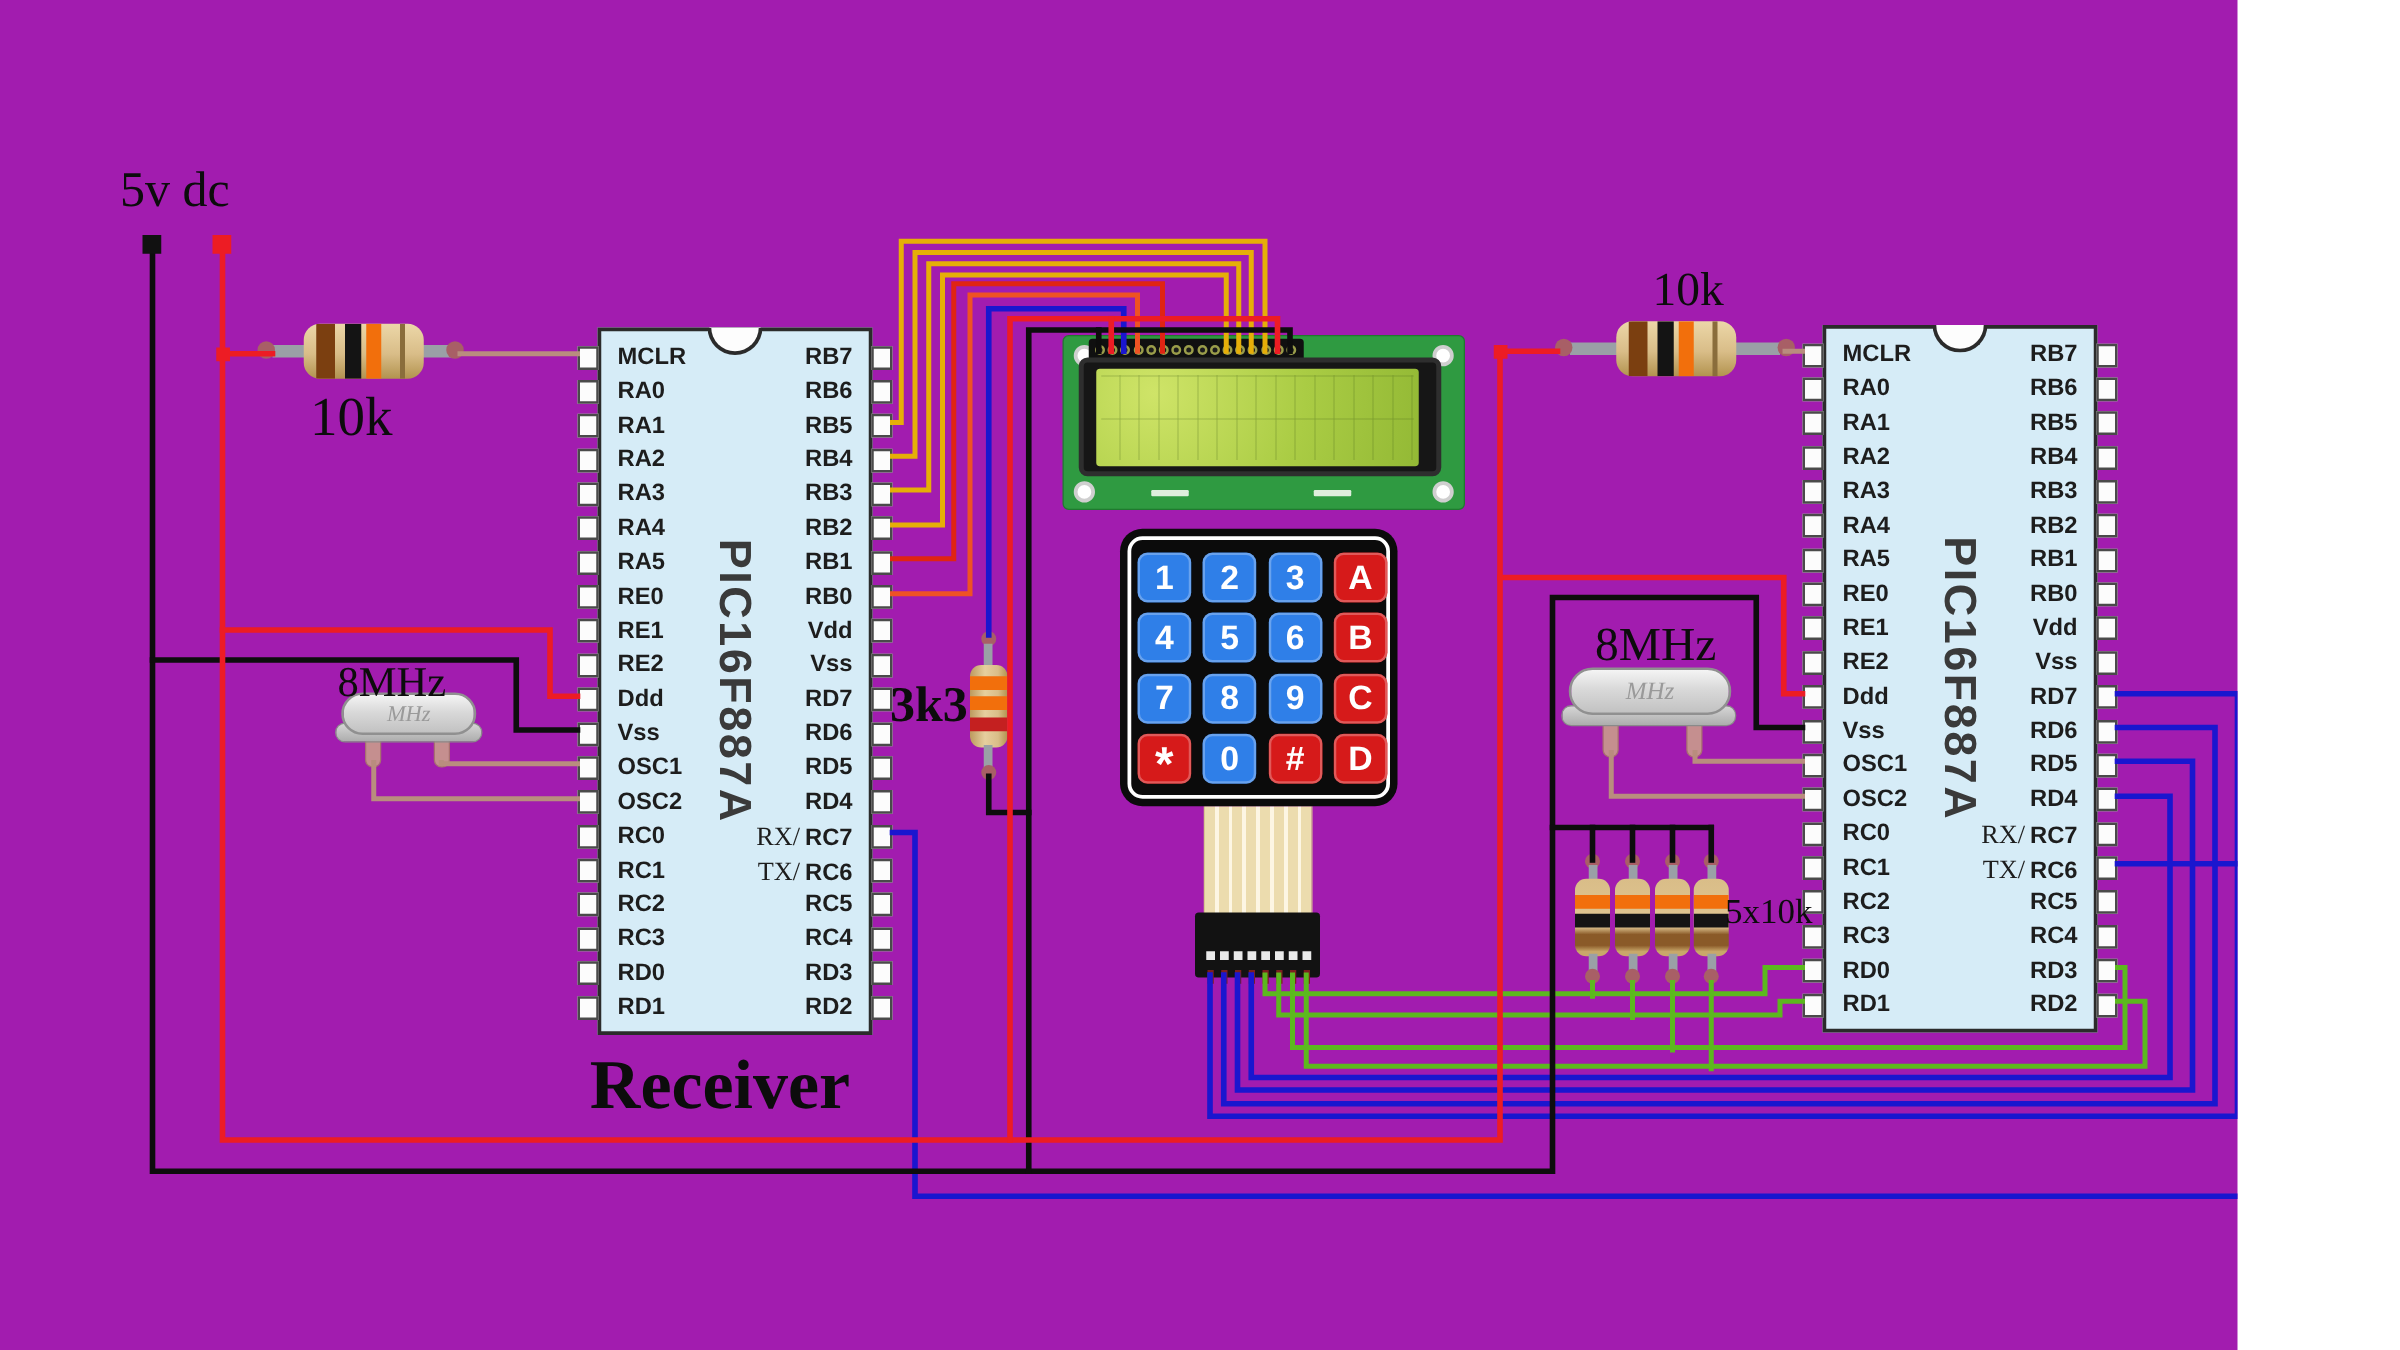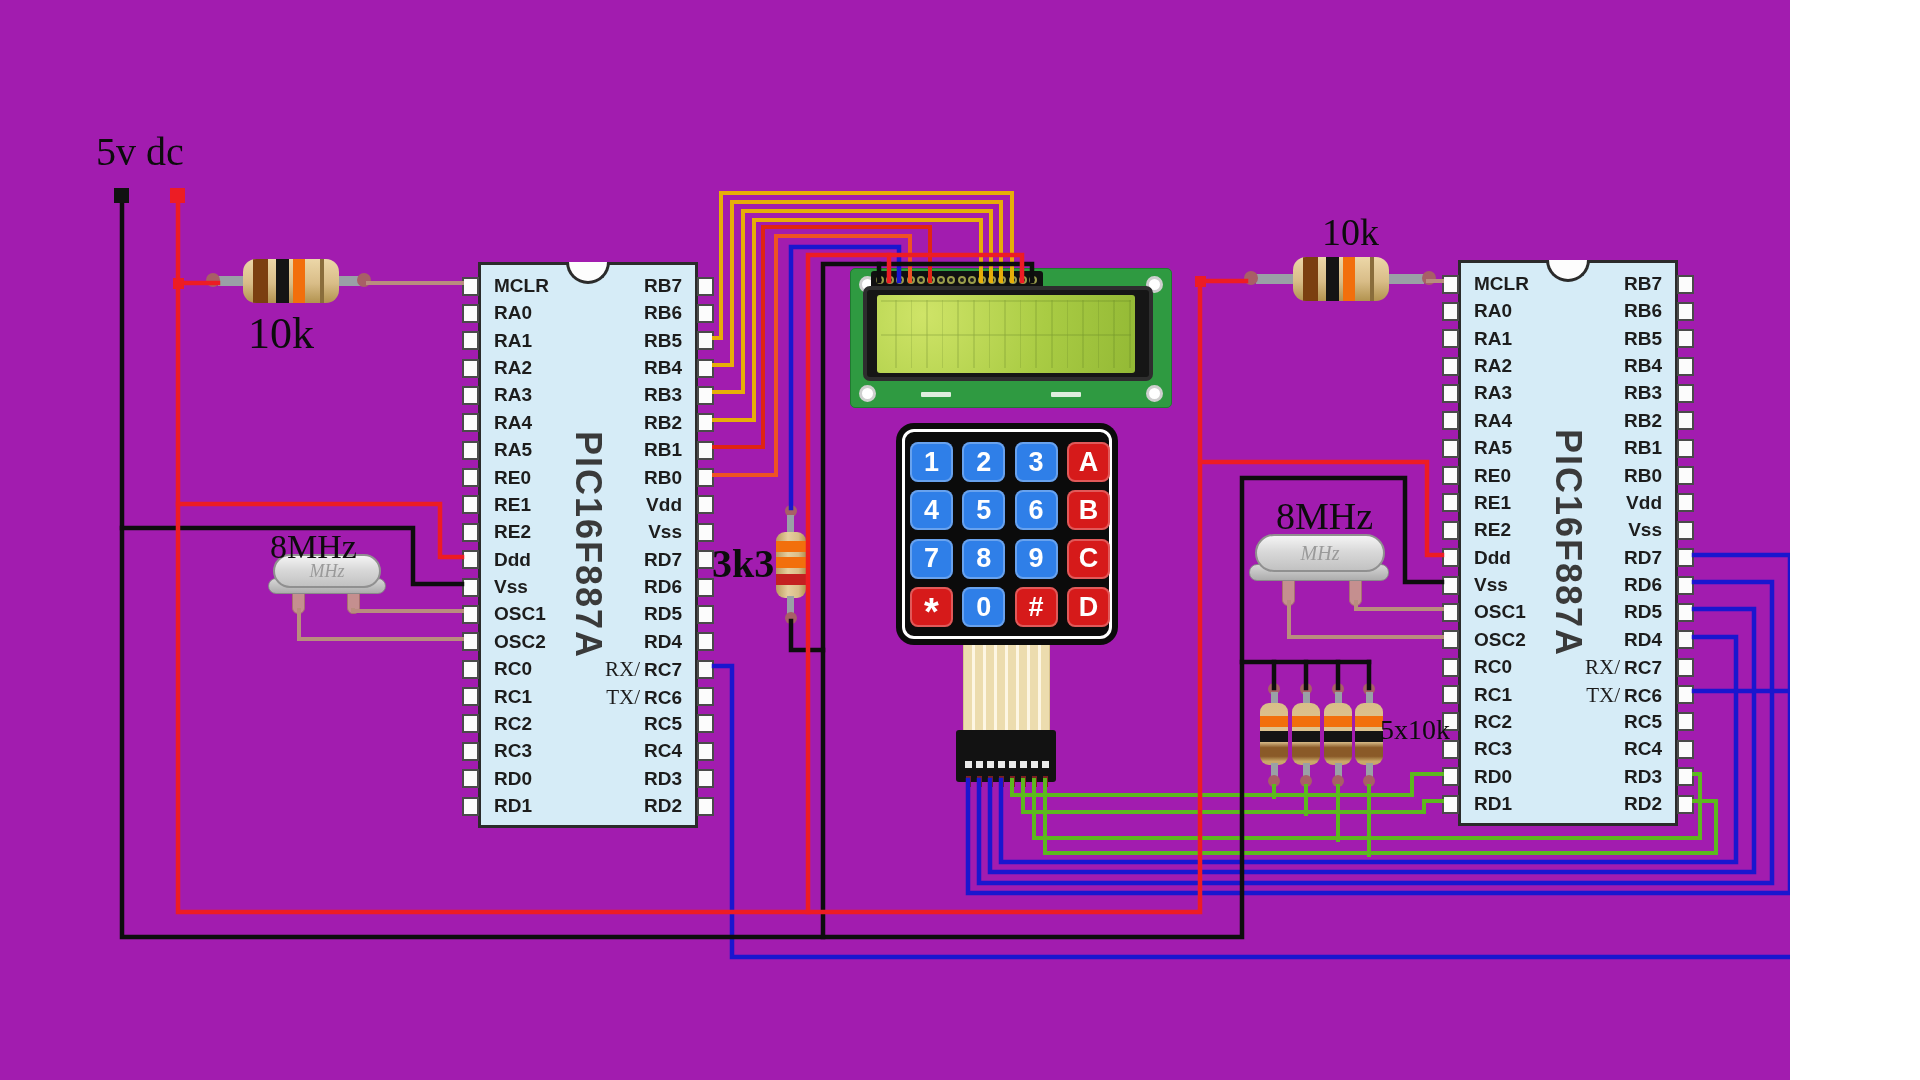--- a/index.html
+++ b/index.html
@@ -160,20 +160,21 @@
   <div class="jdot" data-name="junction-dot-left" style="left:173px;top:278px;"></div>
   <div class="jdot" data-name="junction-dot-right" style="left:1195px;top:276px;"></div>
 
   <div class="slabel" data-name="power-label" style="left:96px;top:128px;font-size:40px;">5v dc</div>
   <div class="slabel" data-name="receiver-10k-label" style="left:248px;top:308px;font-size:44px;">10k</div>
   <div class="slabel" data-name="sender-10k-label" style="left:1322px;top:210px;font-size:38px;">10k</div>
   <div class="slabel" data-name="receiver-xtal-label" style="left:270px;top:528px;font-size:34px;">8MHz</div>
   <div class="slabel" data-name="sender-xtal-label" style="left:1276px;top:494px;font-size:38px;">8MHz</div>
   <div class="slabel" data-name="contrast-resistor-label" style="left:712px;top:540px;font-size:40px;font-weight:bold;">3k3</div>
   <div class="slabel" data-name="pullup-pack-label" style="left:1380px;top:714px;font-size:28px;">5x10k</div>
+  <div class="slabel" data-name="receiver-title" style="left:426px;top:836px;width:300px;text-align:center;font-size:56px;font-weight:bold;">Receiver</div>
 
   <div class="chip" id="receiver-chip" data-name="receiver-chip" style="left:478px;top:262px;">
     <div class="notch" data-name="chip-notch"></div>
     <div class="chip-name" data-name="chip-name">PIC16F887A</div>
   <div class="pinbox pl" data-name="pin-MCLR-left" style="top: 11.5px;"></div>
       <div class="plabel pl" data-name="pin-label-MCLR" style="top: 10px;">MCLR</div>
       <div class="pinbox pl" data-name="pin-RA0-left" style="top: 38.87px;"></div>
       <div class="plabel pl" data-name="pin-label-RA0" style="top: 37.37px;">RA0</div>
       <div class="pinbox pl" data-name="pin-RA1-left" style="top: 66.24px;"></div>
       <div class="plabel pl" data-name="pin-label-RA1" style="top: 64.74px;">RA1</div>

